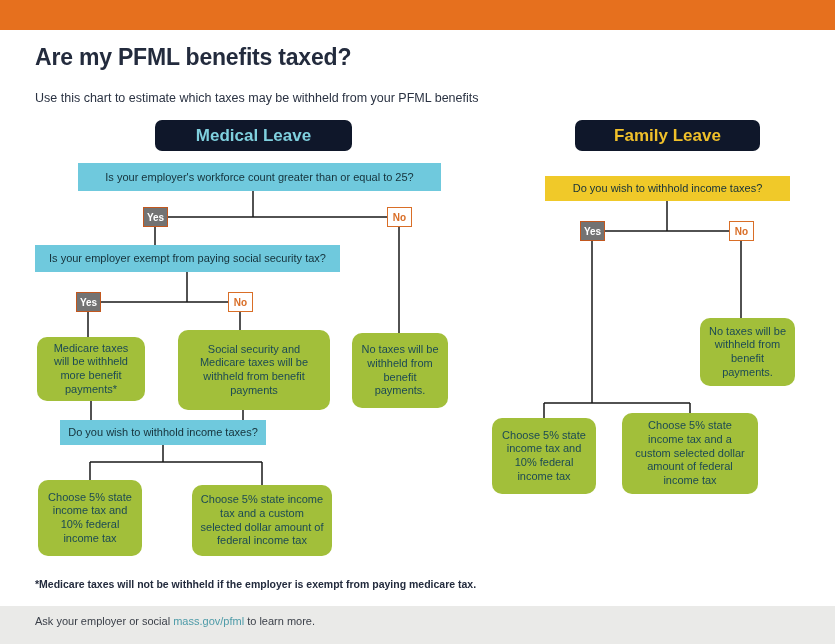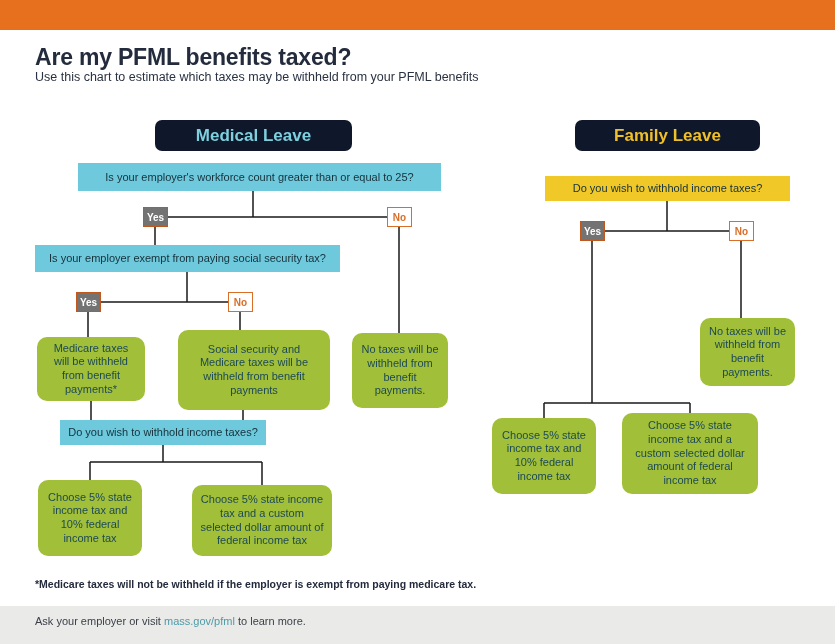--- a/index.html
+++ b/index.html
@@ -12,21 +12,21 @@
   }
   #canvas { position:absolute; inset:0; width:835px; height:644px; }
 
   .topbar { position:absolute; left:0; top:0; width:835px; height:30px; background:#E6701E; }
 
   .title {
     position:absolute; left:35px; top:44px;
     font-size:23px; font-weight:bold; color:#232B3D; letter-spacing:-0.2px;
   }
   .subtitle {
-    position:absolute; left:35px; top:70px;
+    position:absolute; left:35px; top:91px;
     font-size:12.5px; color:#2A3242;
   }
 
   .connectors { position:absolute; left:0; top:0; }
 
   .flow-header {
     position:absolute; background:#0f172a; border-radius:7px;
     display:flex; align-items:center; justify-content:center;
     font-size:17px; font-weight:bold;
   }
@@ -105,21 +105,21 @@
   <div class="qbox blue" style="left:78px;top:163px;width:363px;height:28px">Is your employer's workforce count greater than or equal to 25?</div>
 
   <div class="tag yes" style="left:143px;top:207px">Yes</div>
   <div class="tag no" style="left:387px;top:207px">No</div>
 
   <div class="qbox blue" style="left:35px;top:245px;width:305px;height:27px">Is your employer exempt from paying social security tax?</div>
 
   <div class="tag yes" style="left:76px;top:292px">Yes</div>
   <div class="tag no" style="left:228px;top:292px">No</div>
 
-  <div class="outcome" style="left:37px;top:337px;width:108px;height:64px">Medicare taxes will be withheld from benefit payments*</div>
+  <div class="outcome" style="left:37px;top:337px;width:108px;height:64px">Medicare taxes will be withheld more benefit payments*</div>
   <div class="outcome" style="left:178px;top:330px;width:152px;height:80px">Social security and Medicare taxes will be withheld from benefit payments</div>
   <div class="outcome" style="left:352px;top:333px;width:96px;height:75px">No taxes will be withheld from benefit payments.</div>
 
   <div class="qbox blue" style="left:60px;top:420px;width:206px;height:25px">Do you wish to withhold income taxes?</div>
 
   <div class="outcome" style="left:38px;top:480px;width:104px;height:76px">Choose 5% state income tax and 10% federal income tax</div>
   <div class="outcome" style="left:192px;top:485px;width:140px;height:71px">Choose 5% state income tax and a custom selected dollar amount of federal income tax</div>
 
   <div class="flow-header family" style="left:575px;top:120px;width:185px;height:31px">Family Leave</div>
 
@@ -129,16 +129,16 @@
   <div class="tag no" style="left:729px;top:221px">No</div>
 
   <div class="outcome" style="left:700px;top:318px;width:95px;height:68px">No taxes will be withheld from benefit payments.</div>
 
   <div class="outcome" style="left:492px;top:418px;width:104px;height:76px">Choose 5% state income tax and 10% federal income tax</div>
   <div class="outcome" style="left:622px;top:413px;width:136px;height:81px">Choose 5% state income tax and a custom selected dollar amount of federal income tax</div>
 
   <div class="footnote">*Medicare taxes will not be withheld if the employer is exempt from paying medicare tax.</div>
 
   <div class="footer"></div>
-  <div class="footer-text"><span>Ask your employer or visit </span><span class="footer-link">mass.gov/pfml</span><span> to learn more.</span></div>
+  <div class="footer-text"><span>Ask your employer or social </span><span class="footer-link">mass.gov/pfml</span><span> to learn more.</span></div>
 
 
 </div>
 
 </body></html>

